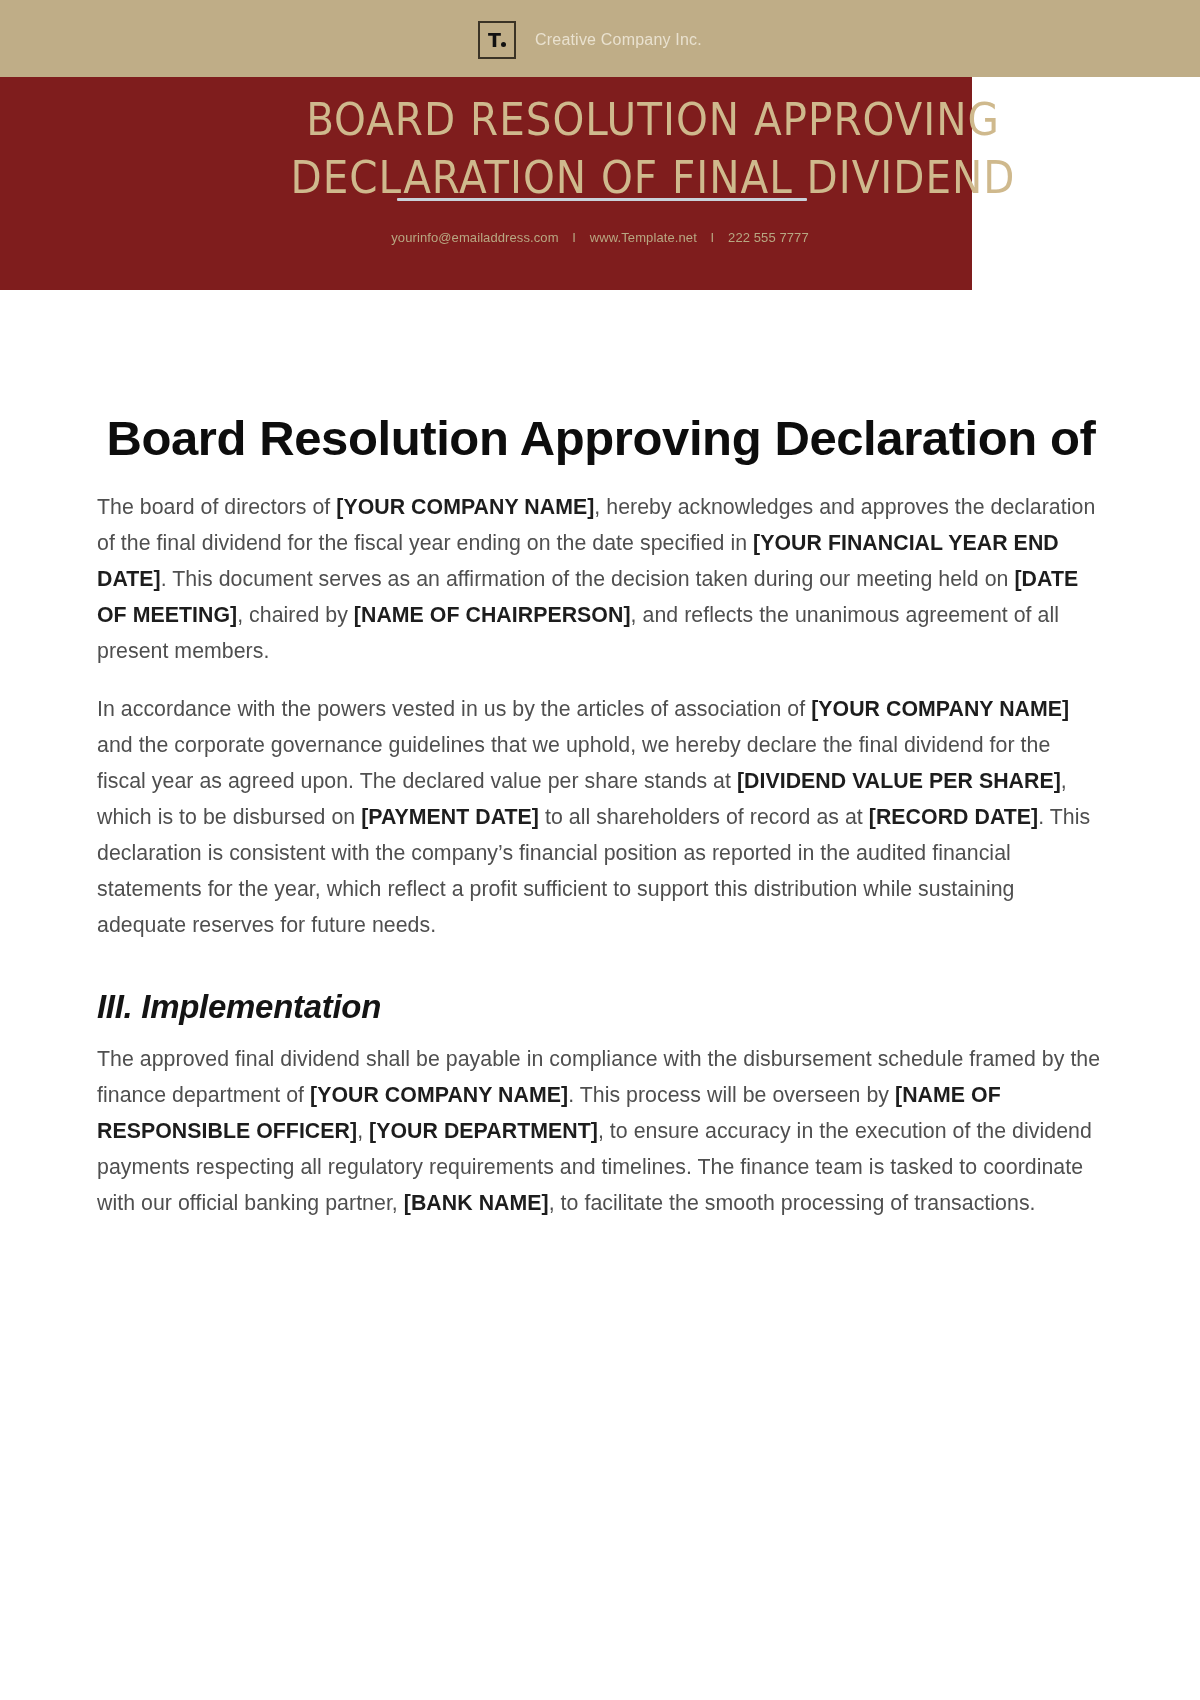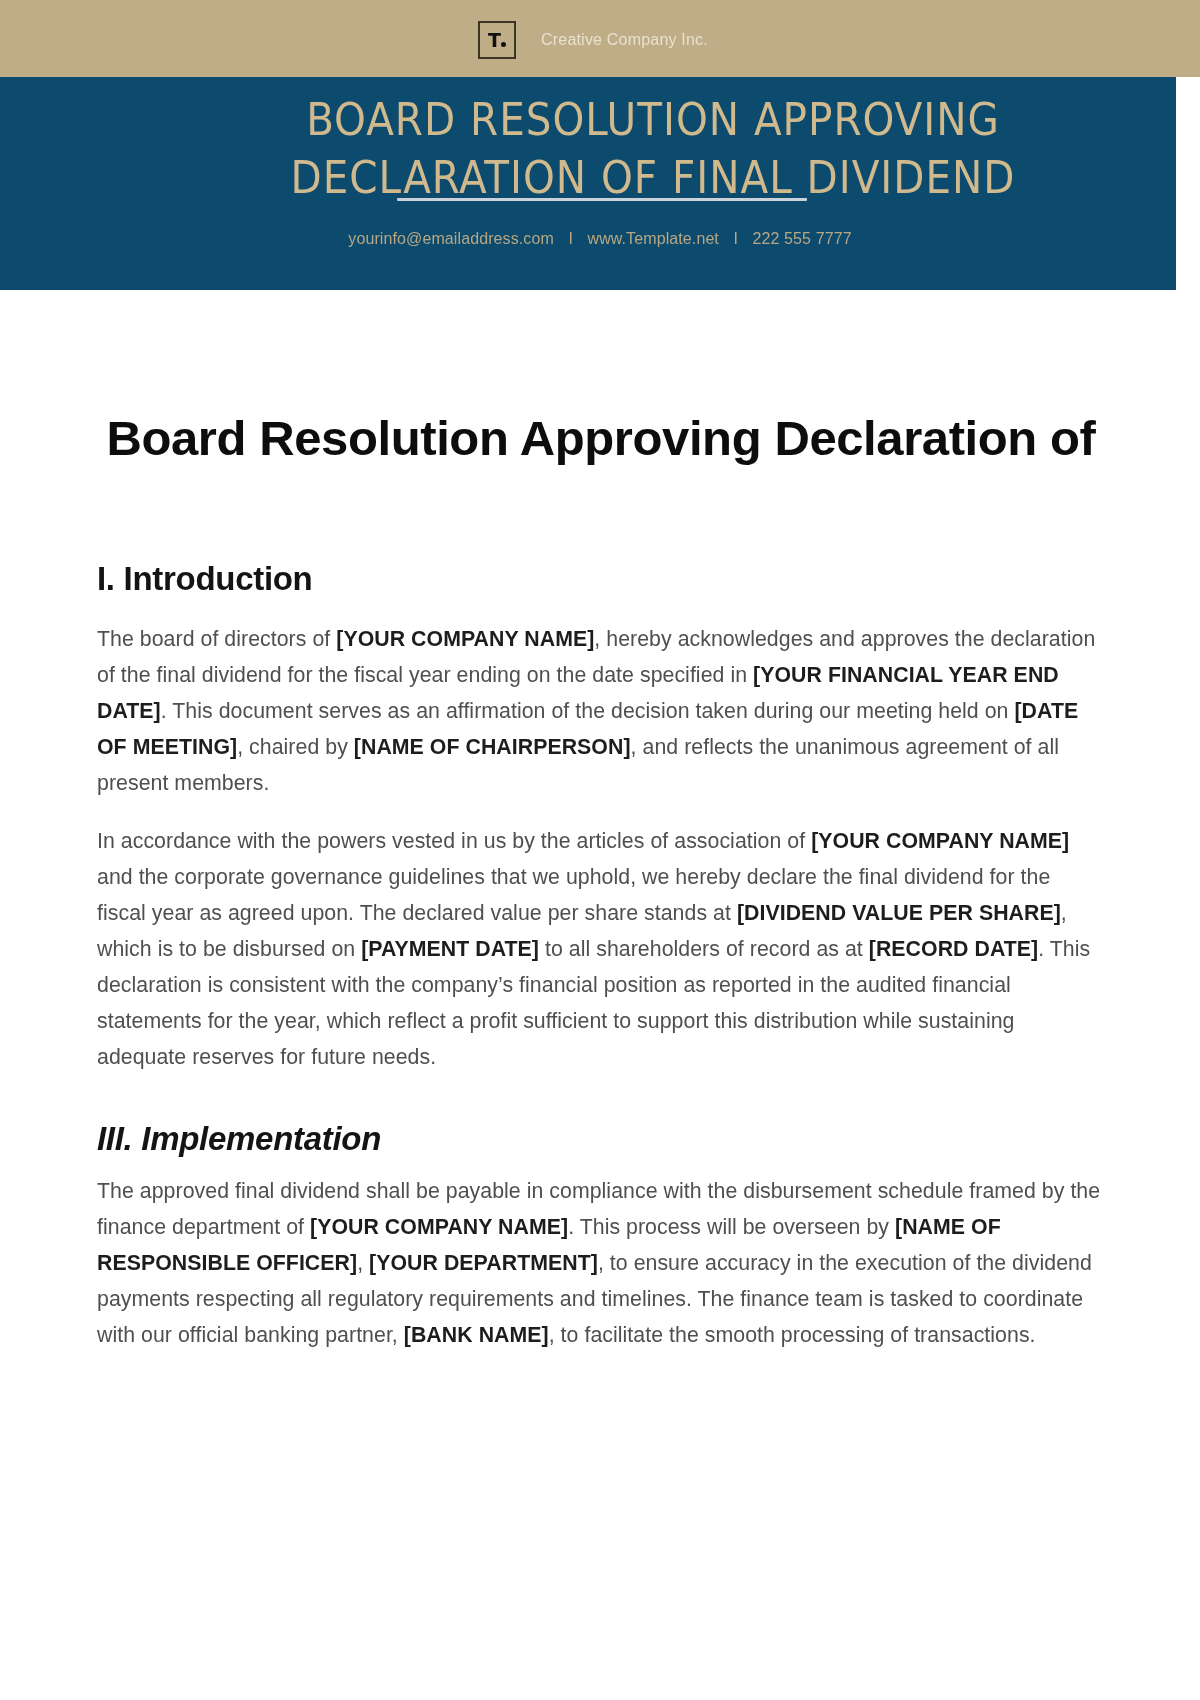--- a/index.html
+++ b/index.html
@@ -15,43 +15,43 @@
       display: flex; align-items: center;
     }
     .logo-box {
       width: 38px; height: 38px; border: 2px solid #3a3326;
       display: flex; align-items: center; justify-content: center;
       font-family: "DejaVu Sans", sans-serif; font-weight: bold; font-size: 19px; color: #111;
       letter-spacing: -1px;
     }
     .logo-box .dot { display: inline-block; width: 5px; height: 5px; background: #111; border-radius: 50%; margin-left: 1px; margin-top: 9px; }
     .company-name {
-      margin-left: 25px; font-size: 16px; color: #e9e1cf; letter-spacing: 0.2px;
+      margin-left: 19px; font-size: 16px; color: #e9e1cf; letter-spacing: 0.2px;
     }
 
     .title-band {
-      position: absolute; left: 0; top: 77px; width: 1176px; height: 213px;
-      background: #0c4a6e;
+      position: absolute; left: 0; top: 77px; width: 972px; height: 213px;
+      background: #7f1d1d;
     }
     .banner-title {
       position: absolute; left: 0; top: 14px; width: 1200px;
       padding-left: 106px;
       text-align: center;
       font-family: "DejaVu Sans", sans-serif; font-weight: normal;
       font-size: 45px; line-height: 58px; color: #cfb98d;
       letter-spacing: 1px; font-stretch: condensed;
     }
     .banner-underline {
       position: absolute; left: 397px; top: 121px; width: 410px; height: 3px;
       background: #c9d2da; border-radius: 1px;
     }
     .contact-line {
       position: absolute; left: 0; top: 153px; width: 1200px; text-align: center;
       padding-left: 0px;
-      font-size: 16px; color: #b8a782; letter-spacing: 0.1px;
+      font-size: 13px; color: #b8a782; letter-spacing: 0.1px;
     }
     .contact-line .sep { margin: 0 10px; color: #b8a782; }
 
     .doc-body {
       position: absolute; left: 97px; top: 410px; width: 1008px;
     }
     .doc-title {
       text-align: center; font-size: 49px; font-weight: bold; line-height: 57px; color: #0d0d0d;
       letter-spacing: -0.4px;
     }
@@ -97,20 +97,19 @@
     <span class="sep">I</span>
     <span>222 555 7777</span>
   </div>
 </div>
 
 <div class="doc-body">
   <h1 class="doc-title">
     <div>Board Resolution Approving Declaration of</div>
   </h1>
 
-  <h2 class="section-heading" id="sec-intro-h">I. Introduction</h2>
   <p class="section-text" id="sec-intro-p">The board of directors of <b>[YOUR COMPANY NAME]</b>, hereby acknowledges and approves the declaration of the final dividend for the fiscal year ending on the date specified in <b>[YOUR FINANCIAL YEAR END DATE]</b>. This document serves as an affirmation of the decision taken during our meeting held on <b>[DATE OF MEETING]</b>, chaired by <b>[NAME OF CHAIRPERSON]</b>, and reflects the unanimous agreement of all present members.</p>
 
   <p class="section-text" id="sec-decl-p">In accordance with the powers vested in us by the articles of association of <b>[YOUR COMPANY NAME]</b> and the corporate governance guidelines that we uphold, we hereby declare the final dividend for the fiscal year as agreed upon. The declared value per share stands at <b>[DIVIDEND VALUE PER SHARE]</b>, which is to be disbursed on <b>[PAYMENT DATE]</b> to all shareholders of record as at <b>[RECORD DATE]</b>. This declaration is consistent with the company’s financial position as reported in the audited financial statements for the year, which reflect a profit sufficient to support this distribution while sustaining adequate reserves for future needs.</p>
 
   <h2 class="section-heading" id="sec-impl-h">III. Implementation</h2>
   <p class="section-text" id="sec-impl-p">The approved final dividend shall be payable in compliance with the disbursement schedule framed by the finance department of <b>[YOUR COMPANY NAME]</b>. This process will be overseen by <b>[NAME OF RESPONSIBLE OFFICER]</b>, <b>[YOUR DEPARTMENT]</b>, to ensure accuracy in the execution of the dividend payments respecting all regulatory requirements and timelines. The finance team is tasked to coordinate with our official banking partner, <b>[BANK NAME]</b>, to facilitate the smooth processing of transactions.</p>
 </div>
 
 </body></html>

